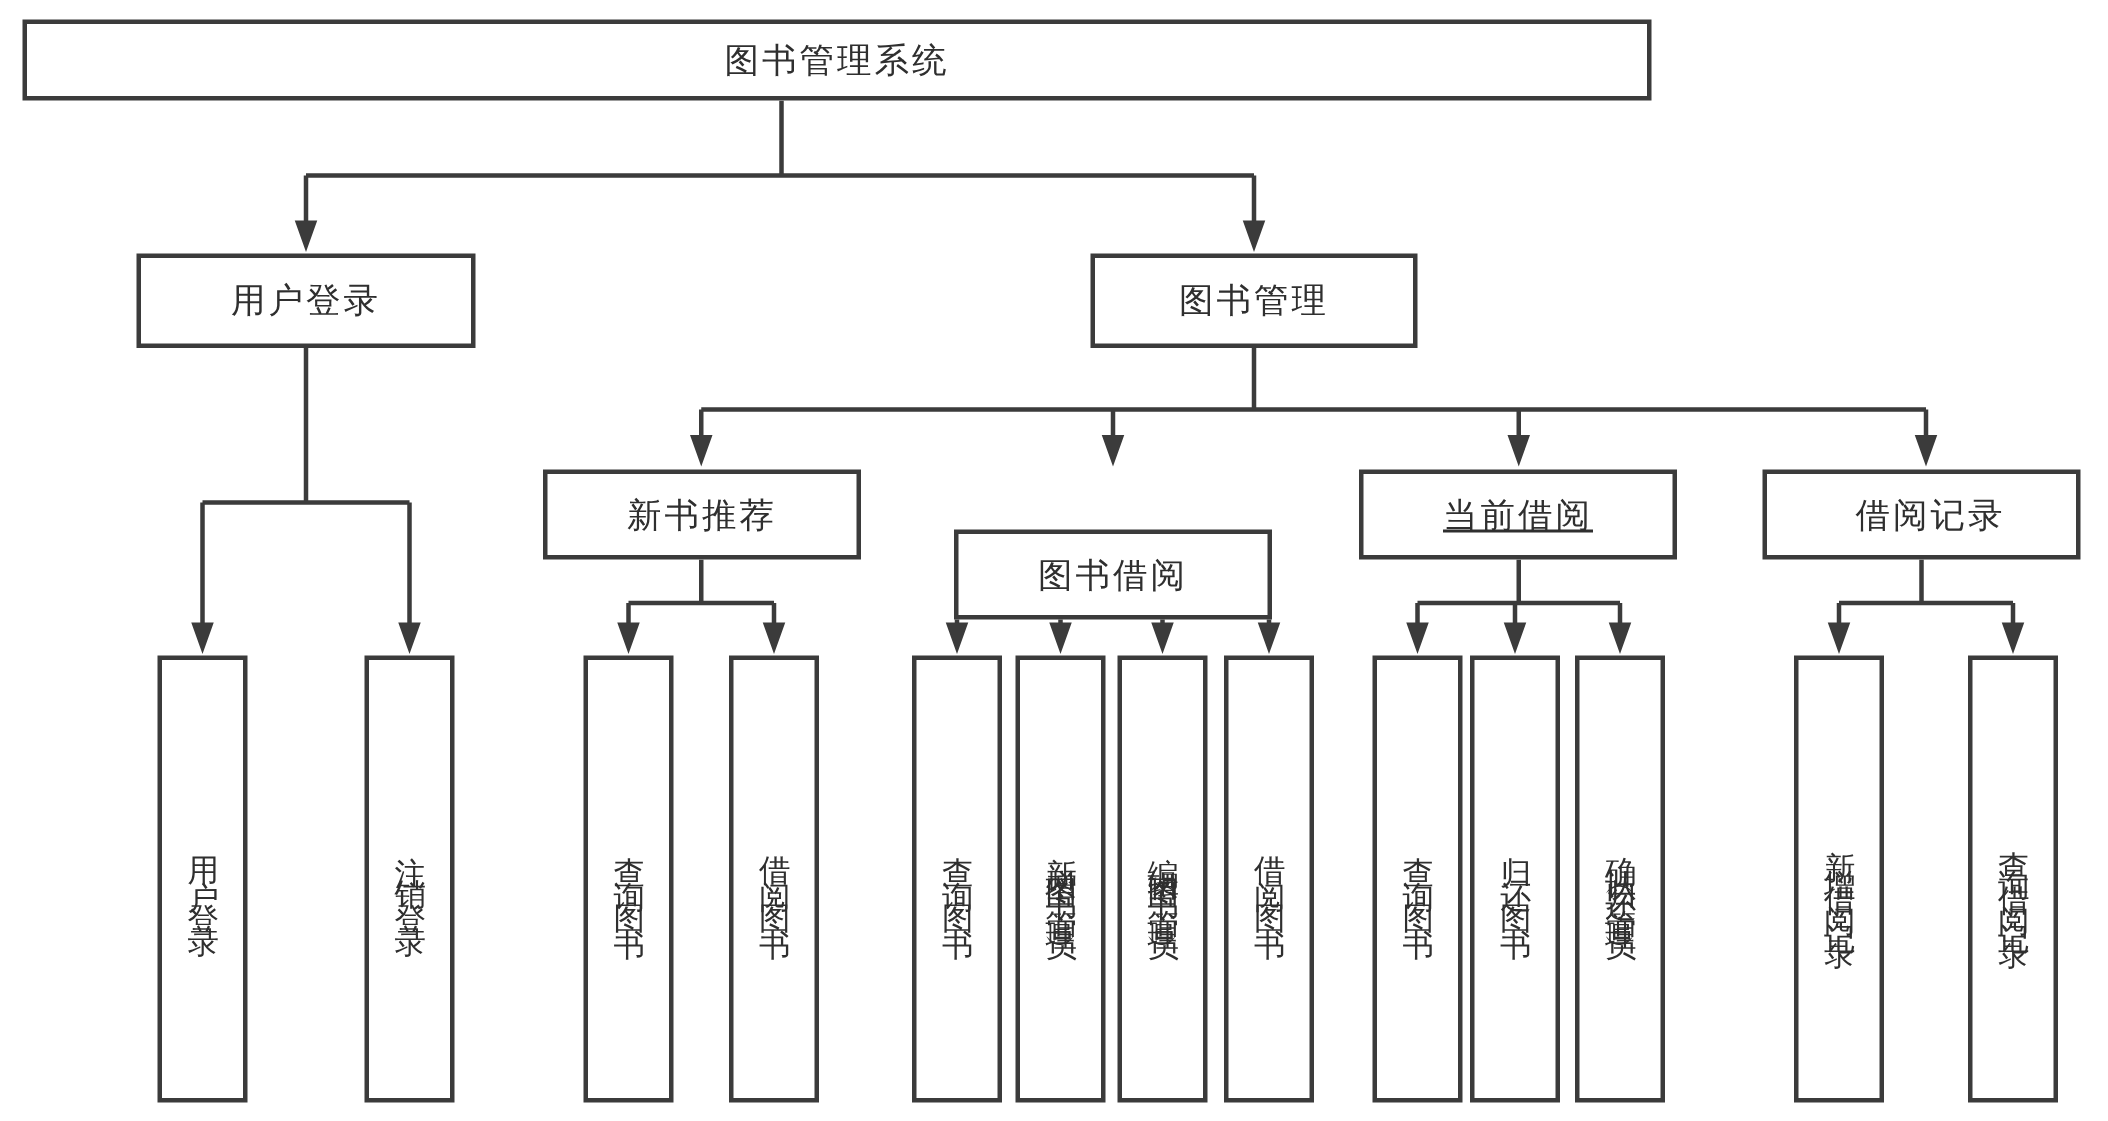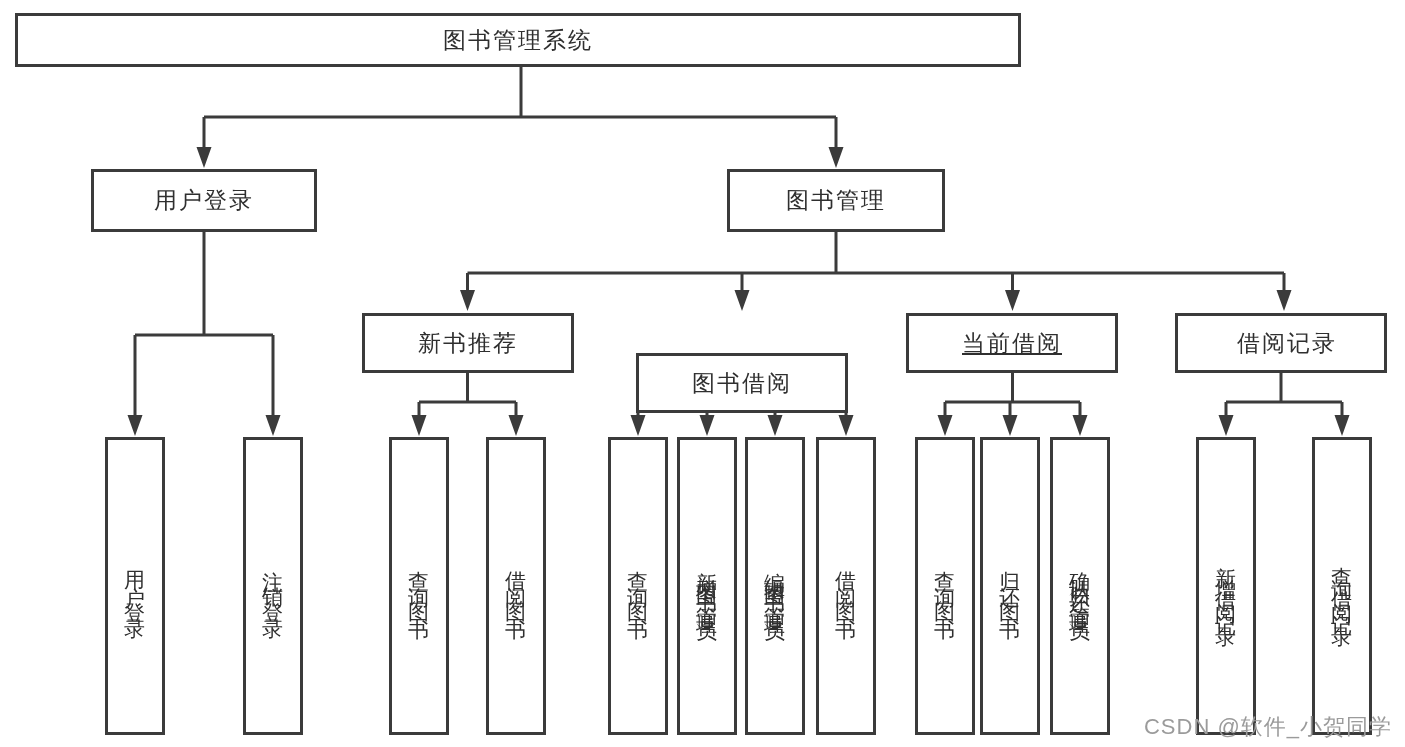--- a/index.html
+++ b/index.html
@@ -50,21 +50,21 @@
     <path class="heads" d="
       M204 168l-7.5-21h15z M836 168l-7.5-21h15z
       M467.5 311l-7.5-21h15z M742 311l-7.5-21h15z M1012.5 311l-7.5-21h15z M1284 311l-7.5-21h15z
       M135 436l-7.5-21h15z M273 436l-7.5-21h15z
       M419 436l-7.5-21h15z M516 436l-7.5-21h15z
       M638 436l-7.5-21h15z M707 436l-7.5-21h15z M775 436l-7.5-21h15z M846 436l-7.5-21h15z
       M945 436l-7.5-21h15z M1010 436l-7.5-21h15z M1080 436l-7.5-21h15z
       M1226 436l-7.5-21h15z M1342 436l-7.5-21h15z"></path>
   </svg>
 
-  <div class="n h" style="left:15px;top:13px;width:1006px;height:54px;">图书管理系统</div>
+  <div class="n h" style="left:15px;top:13px;width:1086px;height:54px;">图书管理系统</div>
 
   <div class="n h" style="left:91px;top:169px;width:226px;height:63px;">用户登录</div>
   <div class="n h" style="left:727px;top:169px;width:218px;height:63px;">图书管理</div>
 
   <div class="n h" style="left:362px;top:313px;width:212px;height:60px;font-family:Liberation Mono, monospace;">新书推荐</div>
   <div class="n h" style="left:636px;top:313px;width:212px;height:60px;margin-top:40px;">图书借阅</div>
   <div class="n h" style="left:906px;top:313px;width:212px;height:60px;text-decoration:underline;">当前借阅</div>
   <div class="n h" style="left:1175px;top:313px;width:212px;height:60px;padding-left:12px;">借阅记录</div>
 
   <div class="n v" style="left:105px;top:437px;width:60px;height:298px;">
@@ -104,15 +104,14 @@
     <span class="ls-sm">确认归还（管理员）</span>
   </div>
 
   <div class="n v" style="left:1196px;top:437px;width:60px;height:298px;">
     <span class="ls-md">新增借阅记录</span>
   </div>
   <div class="n v" style="left:1312px;top:437px;width:60px;height:298px;">
     <span class="ls-md">查询借阅记录</span>
   </div>
 
-  <div class="watermark">CSDN @软件_小贺同学</div>
 
 </div>
 
 </body></html>

